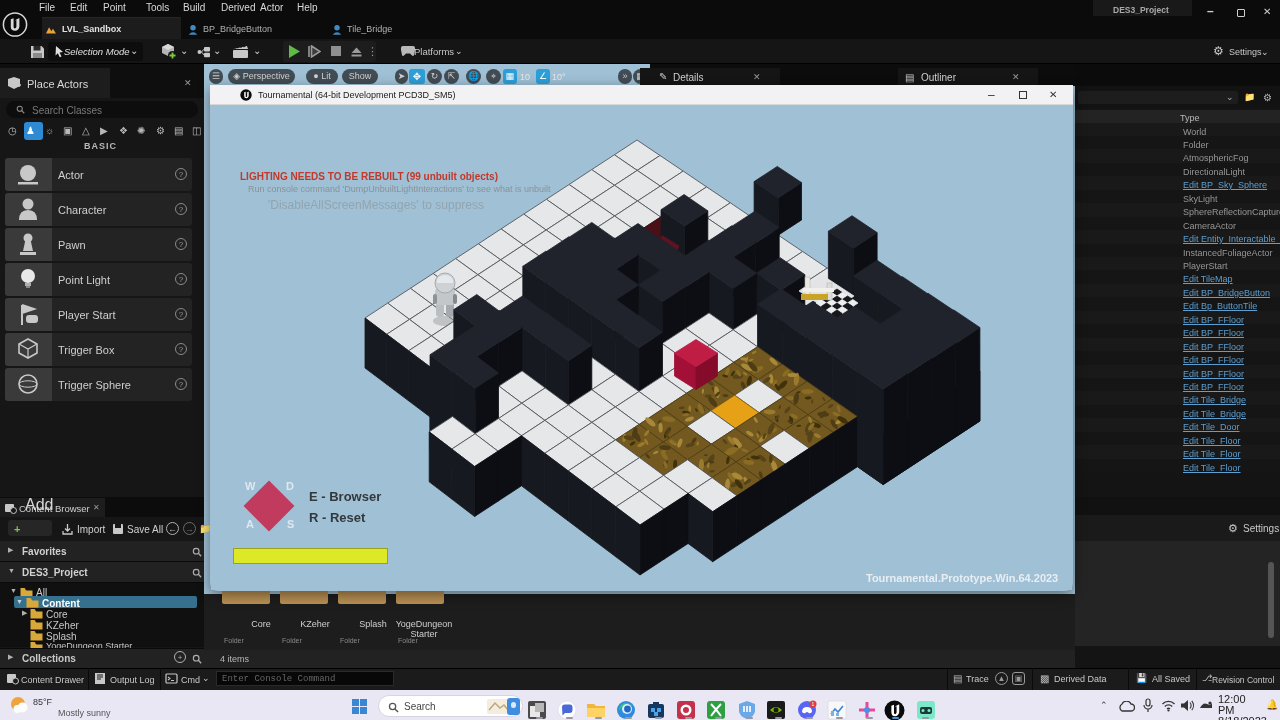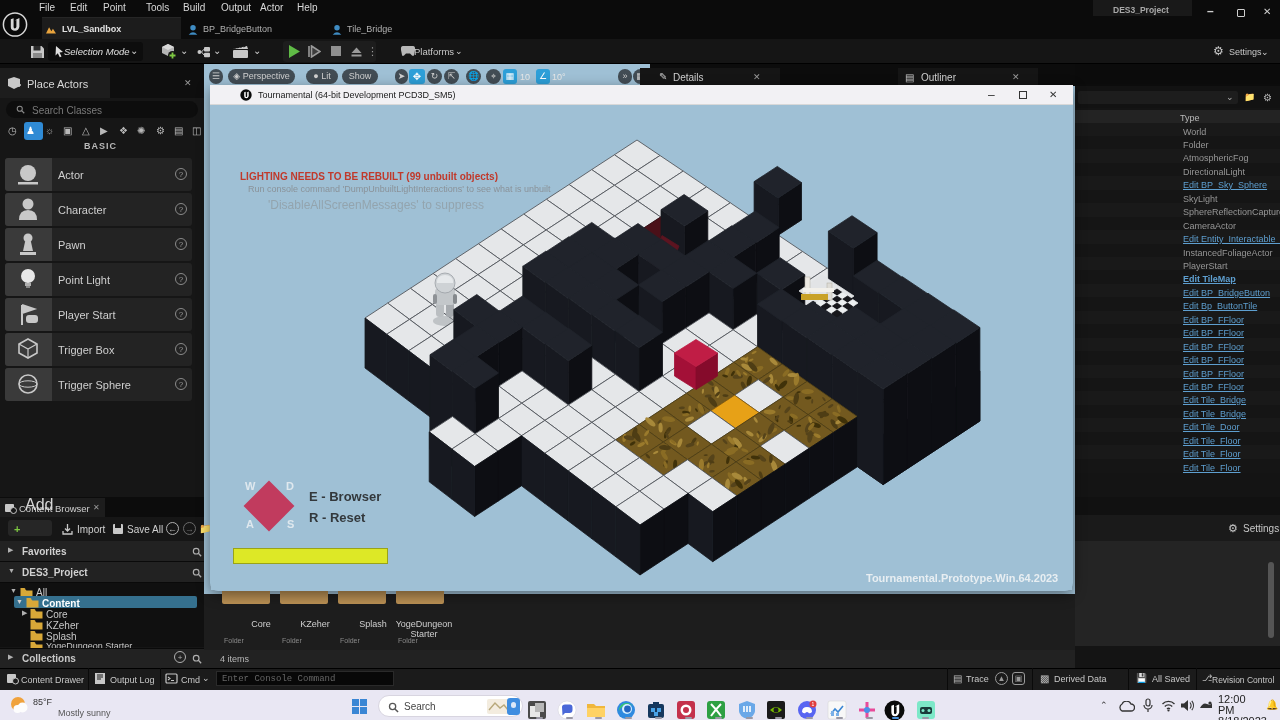--- a/index.html
+++ b/index.html
@@ -8,21 +8,21 @@
 .txt{white-space:nowrap;}
 </style></head>
 <body>
 <div id="root">
 <div class="abs" style="left:0px;top:0px;width:1280px;height:16px;background:#0b0b0b;"></div>
 <div class="abs txt" style="left:39px;top:2px;font-size:10px;color:#d8d8d8;font-weight:400;">File</div>
 <div class="abs txt" style="left:70px;top:2px;font-size:10px;color:#d8d8d8;font-weight:400;">Edit</div>
 <div class="abs txt" style="left:103px;top:2px;font-size:10px;color:#d8d8d8;font-weight:400;">Point</div>
 <div class="abs txt" style="left:146px;top:2px;font-size:10px;color:#d8d8d8;font-weight:400;">Tools</div>
 <div class="abs txt" style="left:183px;top:2px;font-size:10px;color:#d8d8d8;font-weight:400;">Build</div>
-<div class="abs txt" style="left:221px;top:2px;font-size:10px;color:#d8d8d8;font-weight:400;">Output</div>
+<div class="abs txt" style="left:221px;top:2px;font-size:10px;color:#d8d8d8;font-weight:400;">Derived</div>
 <div class="abs txt" style="left:260px;top:2px;font-size:10px;color:#d8d8d8;font-weight:400;">Actor</div>
 <div class="abs txt" style="left:297px;top:2px;font-size:10px;color:#d8d8d8;font-weight:400;">Help</div>
 <div class="abs" style="left:1093px;top:0px;width:99px;height:18px;background:#191919;"></div>
 <div class="abs txt" style="left:1113px;top:5px;font-size:8.5px;color:#a8a8a8;font-weight:700;">DES3_Project</div>
 <div class="abs" style="left:0px;top:16px;width:1280px;height:23px;background:#0b0b0b;"></div>
 <div class="abs" style="left:42px;top:17px;width:139px;height:22px;background:#1c1c1c;border-top:1px solid #262626;"></div>
 <svg class="abs" style="left:45px;top:25px" width="12" height="10" viewBox="0 0 15 13">
       <path d="M1 11 L5 3 L8 8 L10 5 L14 11 Z" fill="#e8a33d"></path>
     </svg>
 <div class="abs txt" style="left:62px;top:24px;font-size:9px;color:#e0e0e0;font-weight:700;">LVL_Sandbox</div>
@@ -161,21 +161,21 @@
 <div class="abs txt" style="left:1183px;top:140px;font-size:9px;color:#969696;font-weight:400;">Folder</div>
 <div class="abs txt" style="left:1183px;top:153px;font-size:9px;color:#969696;font-weight:400;">AtmosphericFog</div>
 <div class="abs txt" style="left:1183px;top:167px;font-size:9px;color:#969696;font-weight:400;">DirectionalLight</div>
 <div class="abs txt" style="left:1183px;top:180px;font-size:9px;color:#5e9fd0;font-weight:400;text-decoration:underline;">Edit BP_Sky_Sphere</div>
 <div class="abs txt" style="left:1183px;top:194px;font-size:9px;color:#969696;font-weight:400;">SkyLight</div>
 <div class="abs txt" style="left:1183px;top:207px;font-size:9px;color:#969696;font-weight:400;">SphereReflectionCapture</div>
 <div class="abs txt" style="left:1183px;top:221px;font-size:9px;color:#969696;font-weight:400;">CameraActor</div>
 <div class="abs txt" style="left:1183px;top:234px;font-size:9px;color:#5e9fd0;font-weight:400;text-decoration:underline;">Edit Entity_Interactable_I</div>
 <div class="abs txt" style="left:1183px;top:248px;font-size:9px;color:#969696;font-weight:400;">InstancedFoliageActor</div>
 <div class="abs txt" style="left:1183px;top:261px;font-size:9px;color:#969696;font-weight:400;">PlayerStart</div>
-<div class="abs txt" style="left:1183px;top:274px;font-size:9px;color:#5e9fd0;font-weight:700;text-decoration:underline;text-align:center;">Edit TileMap</div>
+<div class="abs txt" style="left:1183px;top:274px;font-size:9px;color:#5e9fd0;font-weight:400;text-decoration:underline;text-align:center;">Edit TileMap</div>
 <div class="abs txt" style="left:1183px;top:288px;font-size:9px;color:#5e9fd0;font-weight:400;text-decoration:underline;">Edit BP_BridgeButton</div>
 <div class="abs txt" style="left:1183px;top:301px;font-size:9px;color:#5e9fd0;font-weight:400;text-decoration:underline;">Edit Bp_ButtonTile</div>
 <div class="abs txt" style="left:1183px;top:315px;font-size:9px;color:#5e9fd0;font-weight:400;text-decoration:underline;">Edit BP_FFloor</div>
 <div class="abs txt" style="left:1183px;top:328px;font-size:9px;color:#5e9fd0;font-weight:400;text-decoration:underline;">Edit BP_FFloor</div>
 <div class="abs txt" style="left:1183px;top:342px;font-size:9px;color:#5e9fd0;font-weight:400;text-decoration:underline;">Edit BP_FFloor</div>
 <div class="abs txt" style="left:1183px;top:355px;font-size:9px;color:#5e9fd0;font-weight:400;text-decoration:underline;">Edit BP_FFloor</div>
 <div class="abs txt" style="left:1183px;top:369px;font-size:9px;color:#5e9fd0;font-weight:400;text-decoration:underline;">Edit BP_FFloor</div>
 <div class="abs txt" style="left:1183px;top:382px;font-size:9px;color:#5e9fd0;font-weight:400;text-decoration:underline;">Edit BP_FFloor</div>
 <div class="abs txt" style="left:1183px;top:395px;font-size:9px;color:#5e9fd0;font-weight:400;text-decoration:underline;">Edit Tile_Bridge</div>
 <div class="abs txt" style="left:1183px;top:409px;font-size:9px;color:#5e9fd0;font-weight:400;text-decoration:underline;">Edit Tile_Bridge</div>

